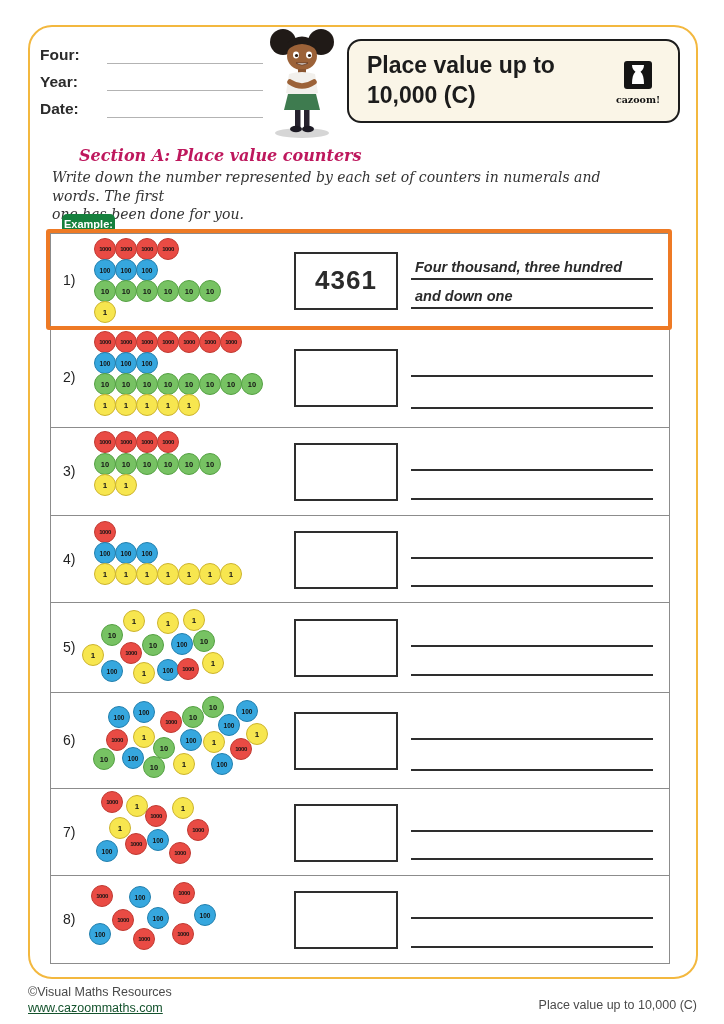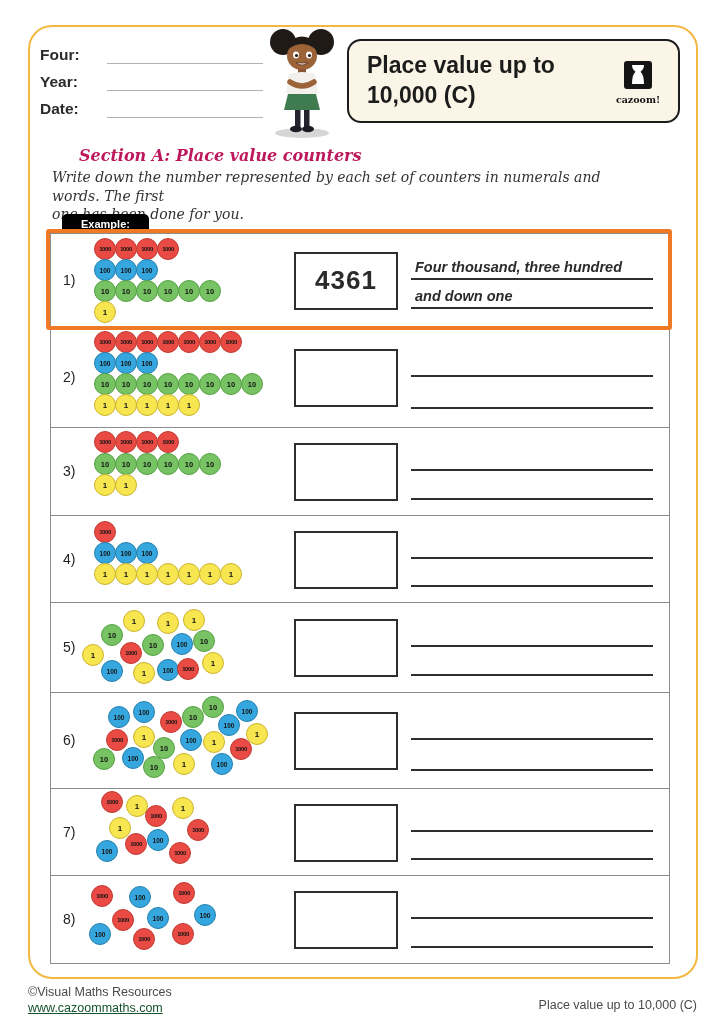--- a/index.html
+++ b/index.html
@@ -15,21 +15,21 @@
   .field-line{height:0;border-top:1.5px solid #b3b3b3;width:156px;}
   
   .title-box{left:347px;top:39px;width:333px;height:84px;background:#faf5e7;border:2.5px solid #1c1c1c;border-radius:14px;box-sizing:border-box;}
   .title-text{left:18px;top:9px;font-size:23px;line-height:30px;font-weight:bold;color:#1c1c1c;white-space:pre-line;}
   .logo-wrap{right:12px;top:20px;width:56px;text-align:center;}
   .logo-caption{font-family:"DejaVu Serif",serif;font-weight:bold;font-size:9.5px;color:#111;margin-top:1px;}
   
   .section-heading{left:55px;top:146px;font-family:"DejaVu Serif",serif;font-style:italic;font-weight:bold;font-size:16px;color:#be185d;margin-left:24px;}
   .instructions{left:52px;top:168px;width:600px;font-family:"DejaVu Serif",serif;font-style:italic;font-size:14px;line-height:18.5px;color:#333;white-space:pre-line;}
   
-  .example-tab{left:62px;top:214px;height:20px;line-height:20px;padding:0 19px;background:#000000;border-radius:5px 5px 0 0;color:#fff;font-weight:bold;font-size:11px;}
+  .example-tab{left:62px;top:214px;height:20px;line-height:20px;padding:0 2px;background:#15803d;border-radius:5px 5px 0 0;color:#fff;font-weight:bold;font-size:11px;}
   .example-outline{left:46px;top:229px;width:618px;height:93px;border:4px solid #ee7a25;border-radius:3px;pointer-events:none;z-index:5;}
   
   .wtable{left:50px;top:233px;width:618px;border:1.5px solid #8c8c8c;box-sizing:content-box;background:#fff;}
   .wrow{position:relative;width:100%;}
   .wrow.sep{border-top:1.5px solid #8c8c8c;box-sizing:border-box;}
   .rowlabel{position:absolute;left:12px;width:32px;font-size:14px;color:#222;}
   .counter{position:absolute;width:22px;height:22px;border-radius:50%;box-sizing:border-box;
     display:flex;align-items:center;justify-content:center;font-weight:bold;color:#141414;border:1.5px solid;}
   .c1000{font-size:6px;letter-spacing:-0.4px;}
   .c100{font-size:6.5px;}

